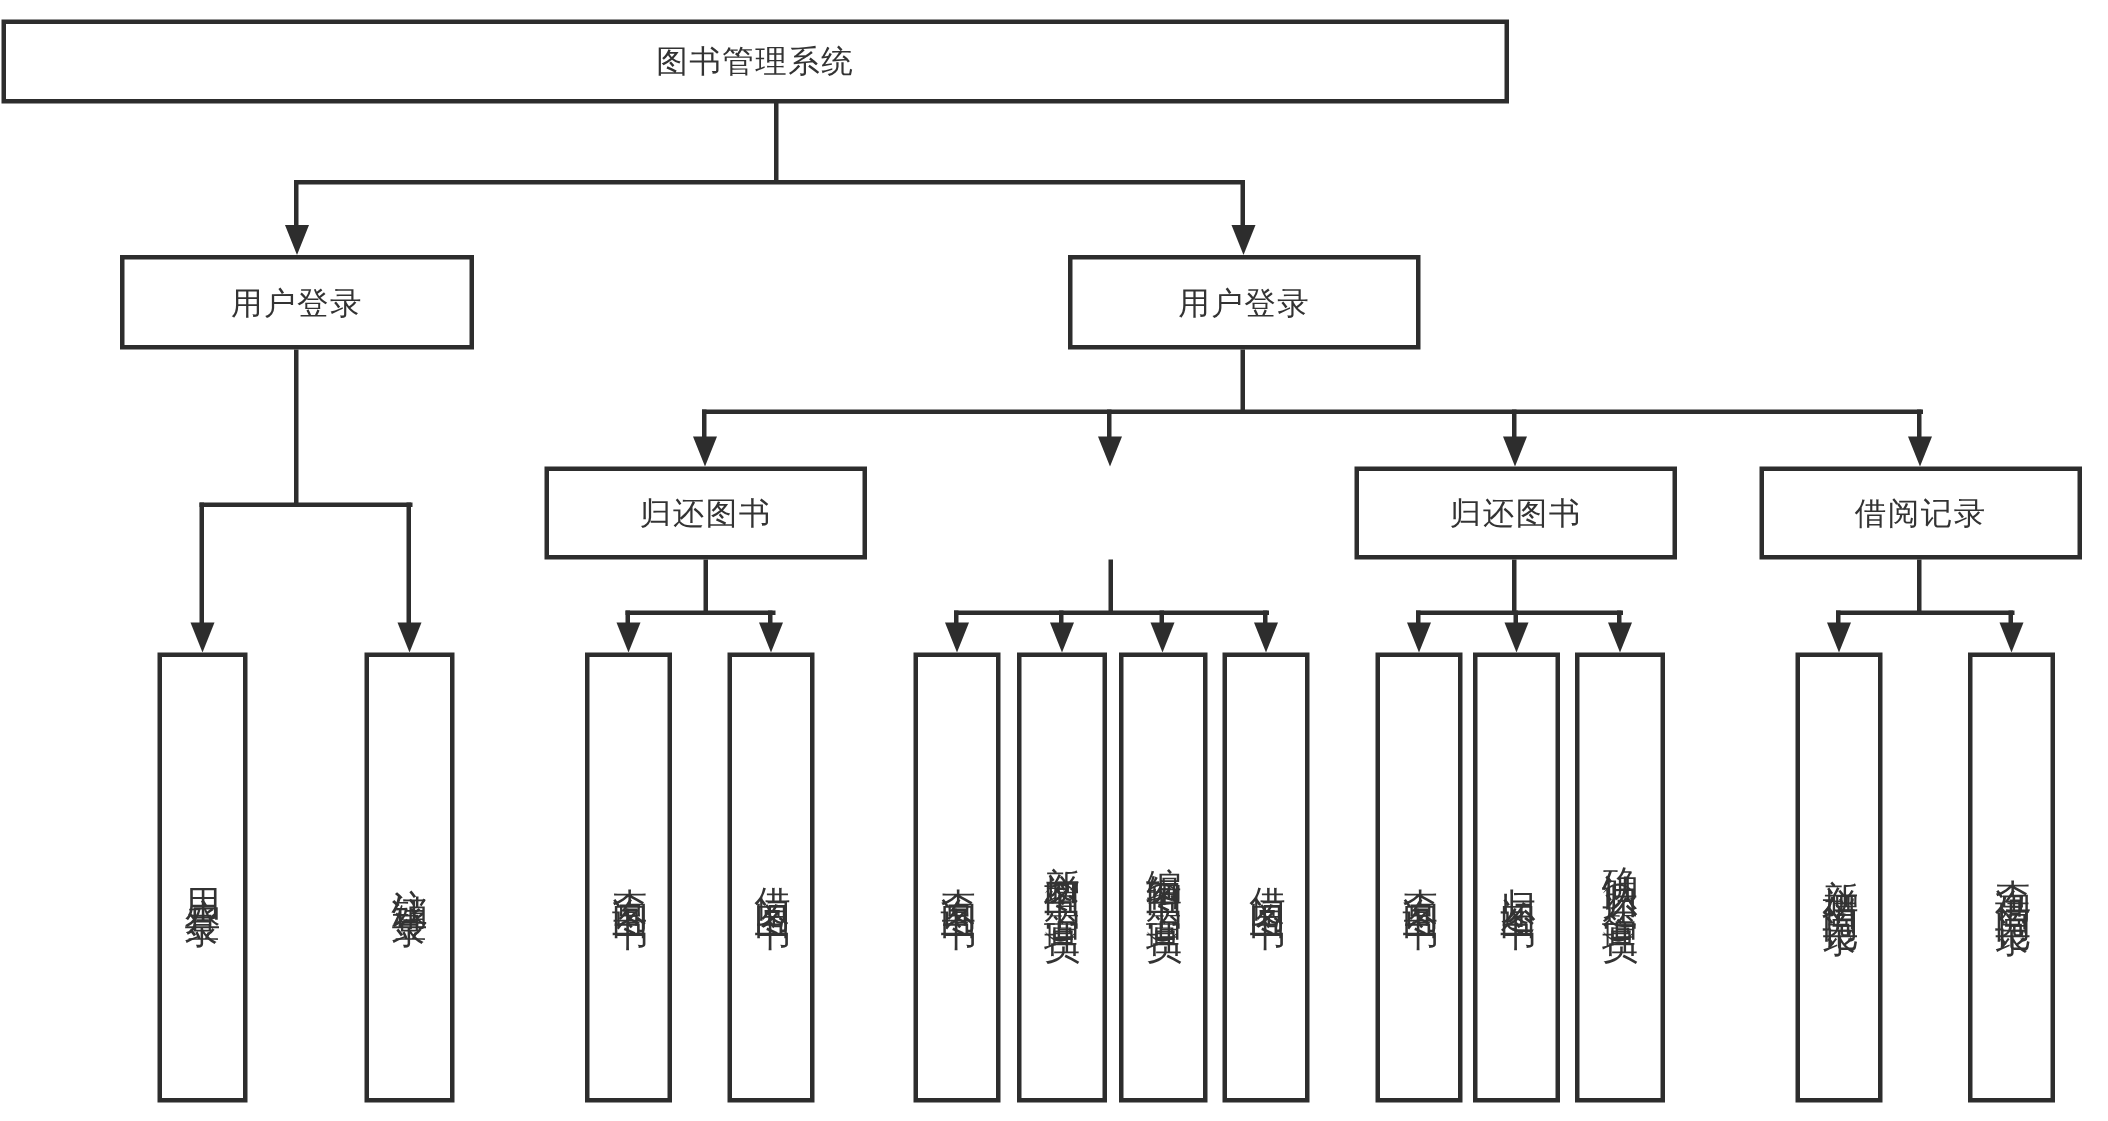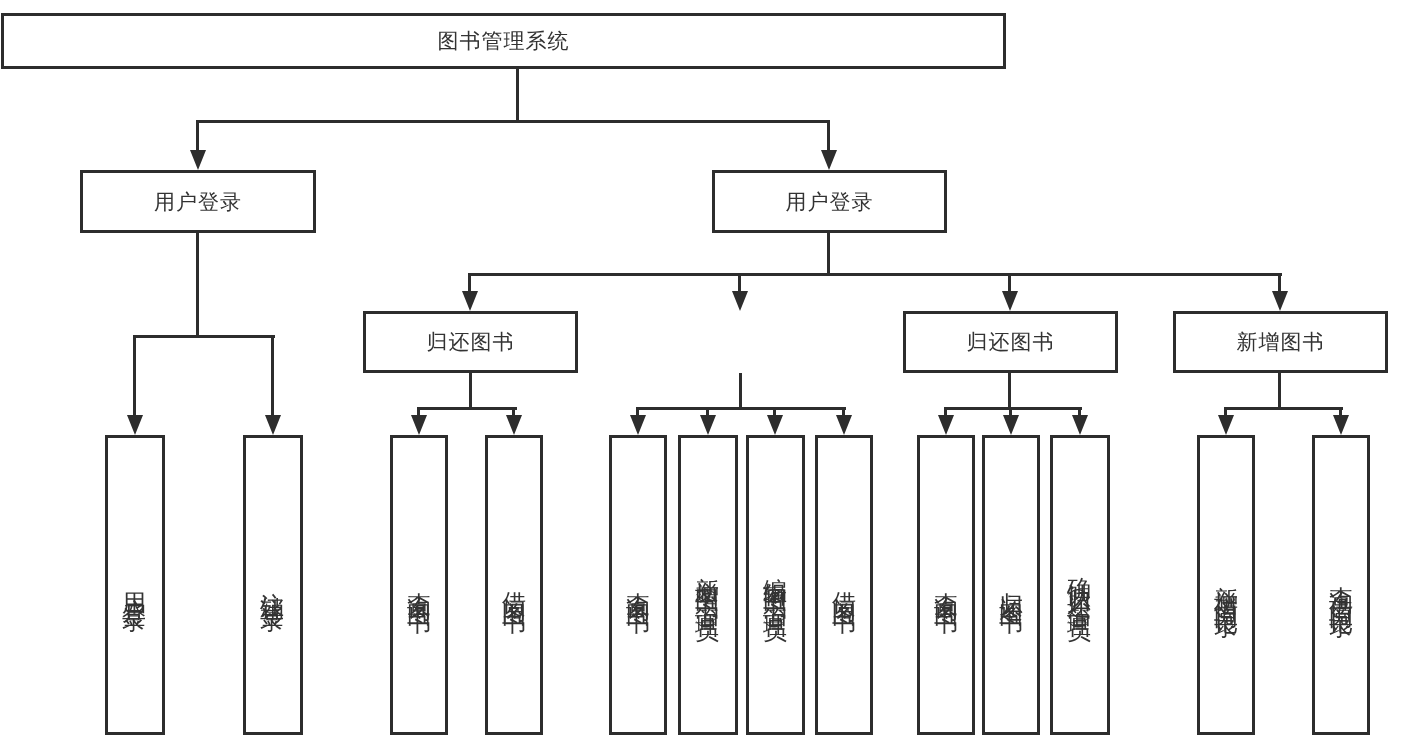--- a/index.html
+++ b/index.html
@@ -61,21 +61,21 @@
   <div class="ahead" style="left:462px;top:291px"></div>
   <div class="vline" style="left:738px;top:273px;height:20px"></div>
   <div class="ahead" style="left:732px;top:291px"></div>
   <div class="vline" style="left:1008px;top:273px;height:20px"></div>
   <div class="ahead" style="left:1002px;top:291px"></div>
   <div class="vline" style="left:1278px;top:273px;height:20px"></div>
   <div class="ahead" style="left:1272px;top:291px"></div>
 
   <div class="box hbox" style="left:363px;top:311px;width:215px;height:62px">归还图书</div>
   <div class="box hbox" style="left:903px;top:311px;width:215px;height:62px">归还图书</div>
-  <div class="box hbox" style="left:1173px;top:311px;width:215px;height:62px">新增图书</div>
+  <div class="box hbox" style="left:1173px;top:311px;width:215px;height:62px">借阅记录</div>
 
   <div class="vline" style="left:469px;top:373px;height:36px"></div>
   <div class="hline" style="left:417px;top:407px;width:100px"></div>
   <div class="vline" style="left:417px;top:407px;height:10px"></div>
   <div class="ahead" style="left:411px;top:415px"></div>
   <div class="vline" style="left:512px;top:407px;height:10px"></div>
   <div class="ahead" style="left:506px;top:415px"></div>
 
   <div class="vline" style="left:739px;top:373px;height:36px"></div>
   <div class="hline" style="left:636px;top:407px;width:210px"></div>

